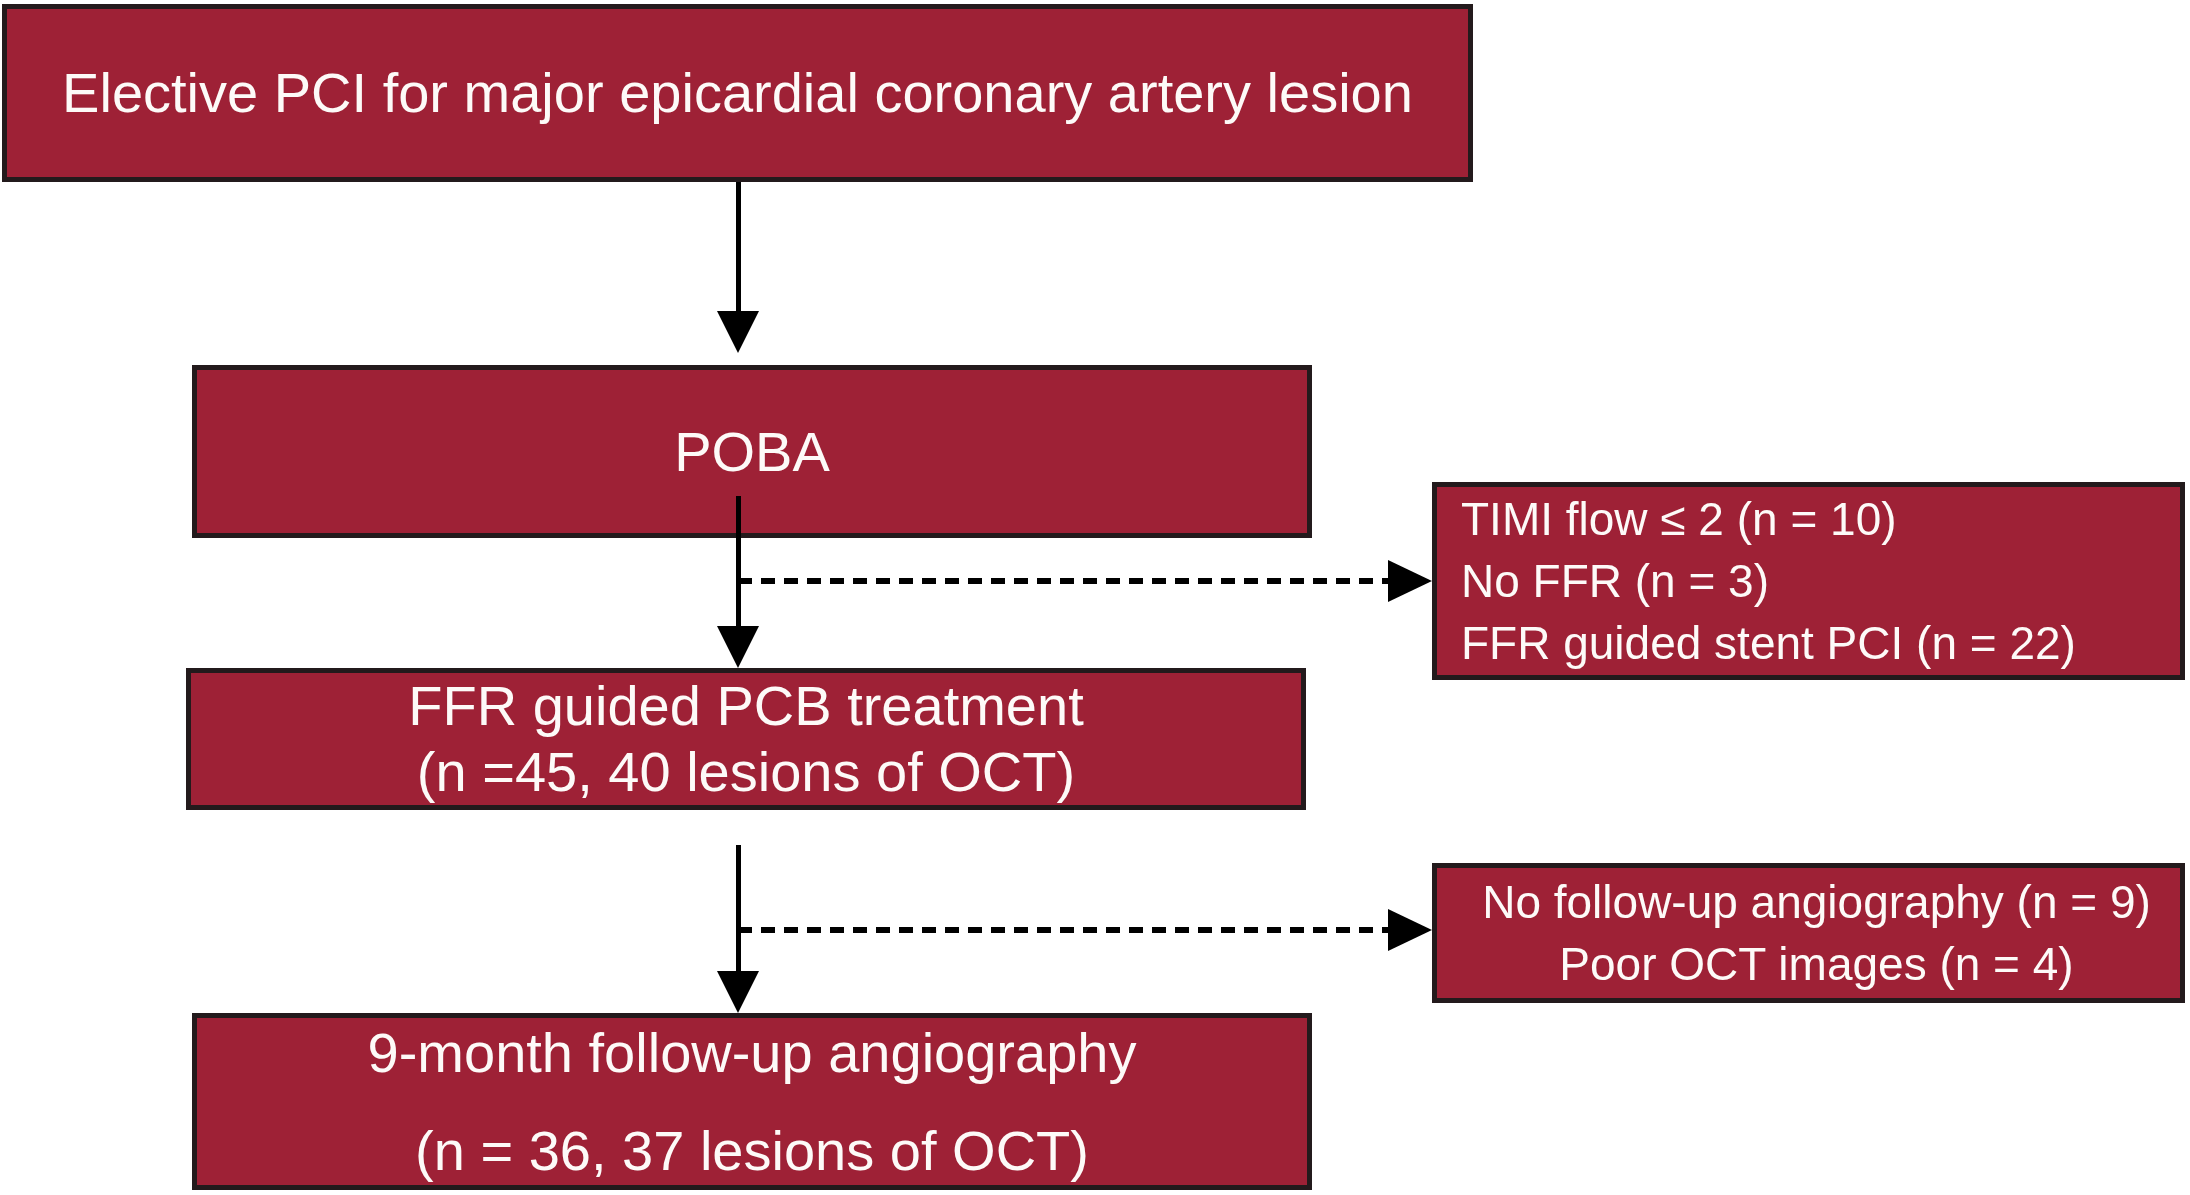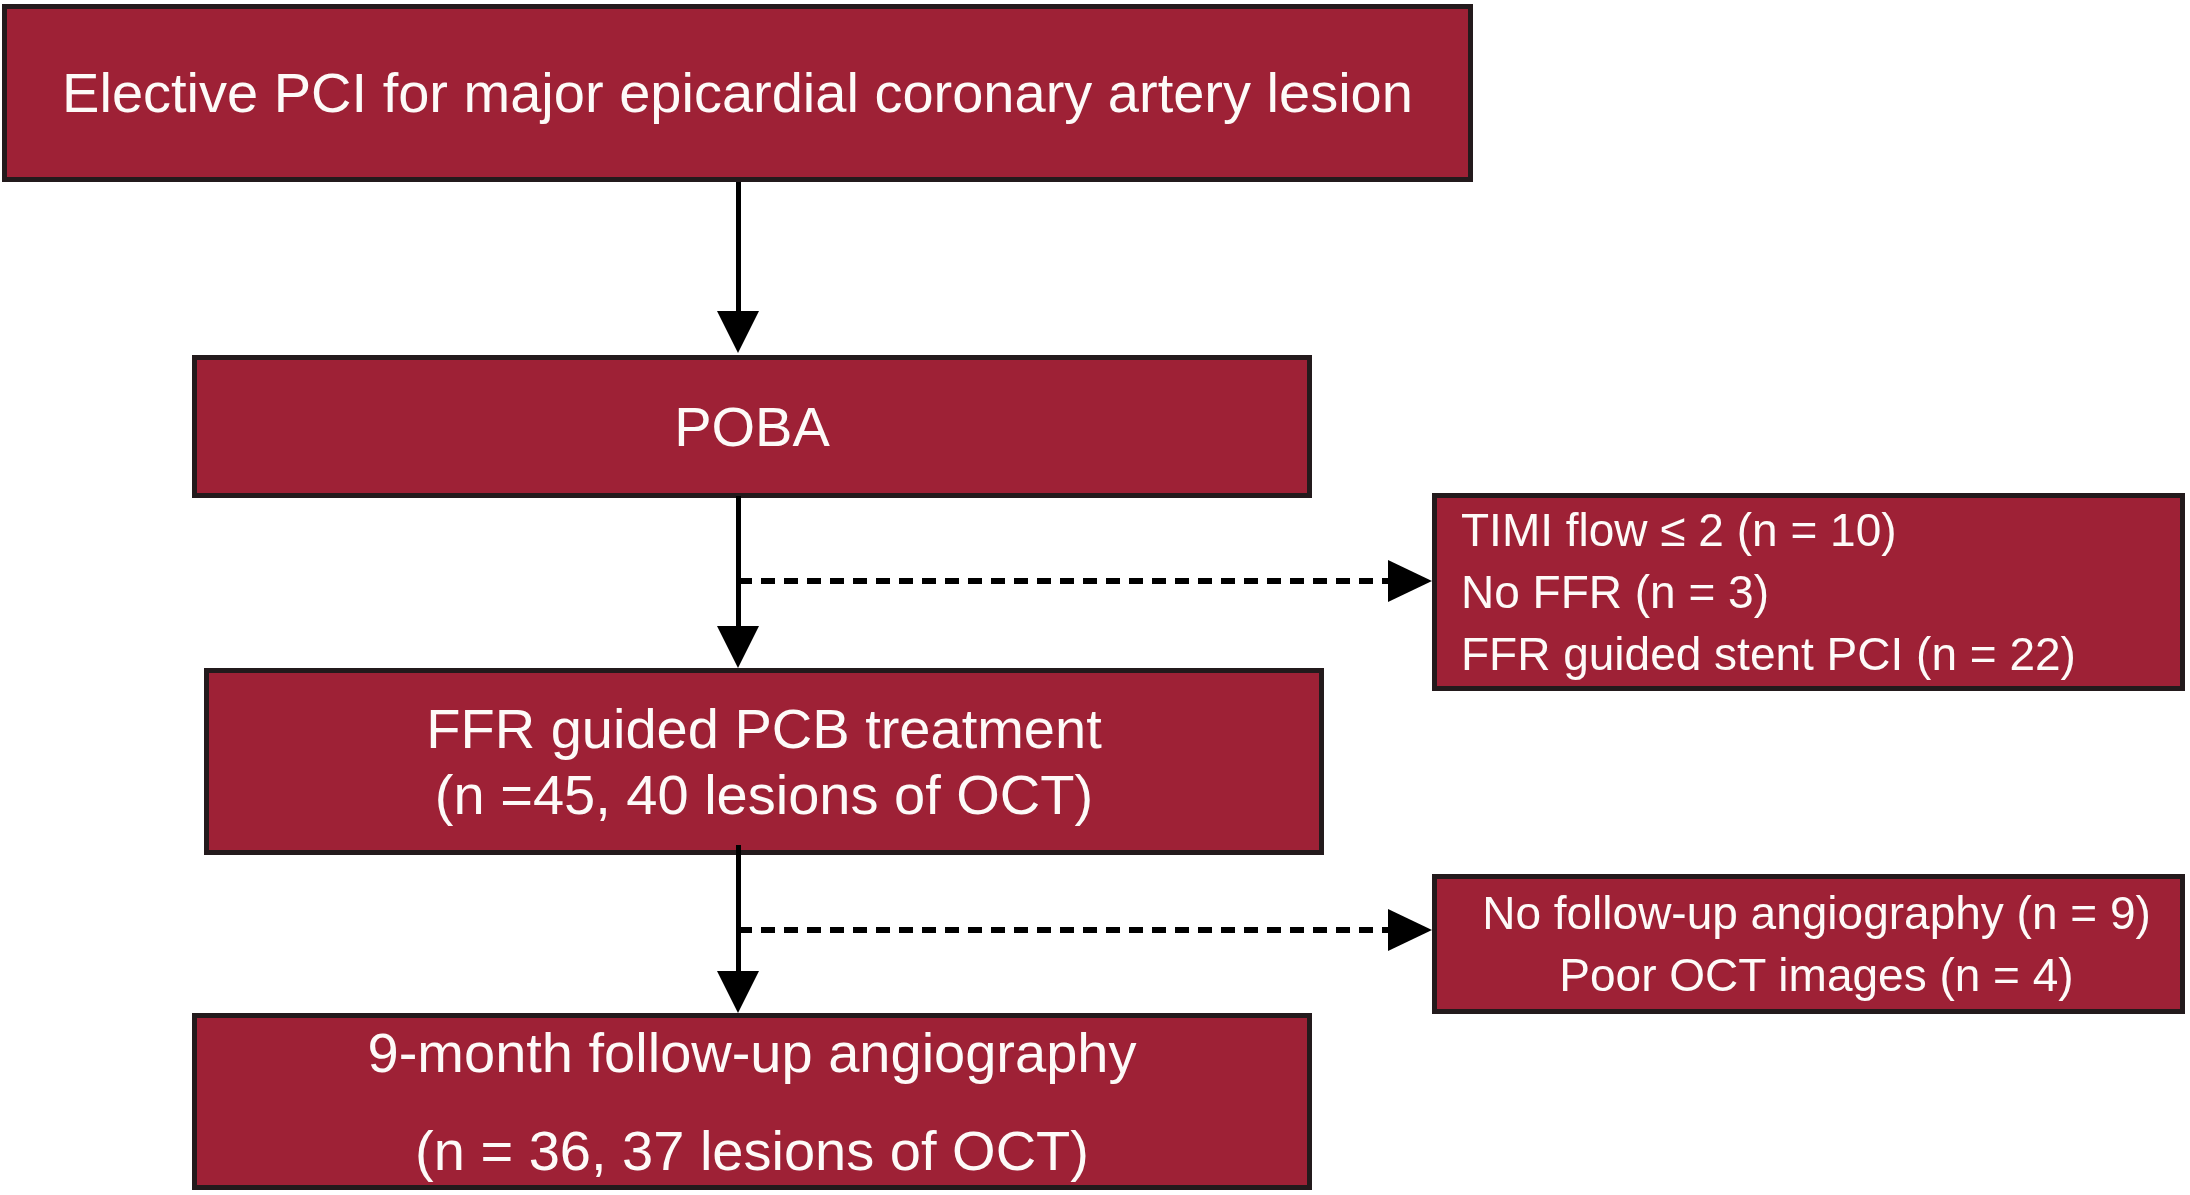--- a/index.html
+++ b/index.html
@@ -31,21 +31,20 @@
     font-size: 56px;
     line-height: 66px;
   }
   .side-box {
     align-items: flex-start;
     text-align: left;
     font-size: 46px;
     line-height: 62px;
     padding-left: 24px;
     padding-right: 8px;
-    margin-top: 11px;
   }
   .vline {
     position: absolute;
     width: 5px;
     background: var(--arrow-color, #000000);
   }
   .arrow-head-down {
     position: absolute;
     width: 0;
     height: 0;
@@ -76,37 +75,37 @@
 
 <div id="canvas">
 
   <div class="flow-box main-box" style="left:2px; top:4px; width:1471px; height:178px;">
     <div>Elective PCI for major epicardial coronary artery lesion</div>
   </div>
 
   <div class="vline" style="left:736px; top:182px; height:136px;"></div>
   <div class="arrow-head-down" style="left:717px; top:311px;"></div>
 
-  <div class="flow-box main-box" style="left:192px; top:355px; width:1120px; height:143px;">
+  <div class="flow-box main-box" style="left:192px; top:365px; width:1120px; height:173px;">
     <div>POBA</div>
   </div>
 
   <div class="vline" style="left:736px; top:496px; height:136px;"></div>
   <div class="arrow-head-down" style="left:717px; top:626px;"></div>
 
   <div class="dash-line" style="left:738px; top:578px; width:654px;"></div>
   <div class="arrow-head-right" style="left:1388px; top:560px;"></div>
 
   <div class="flow-box side-box" style="left:1432px; top:482px; width:753px; height:198px;">
     <div>TIMI flow ≤ 2 (n = 10)</div>
     <div>No FFR (n = 3)</div>
     <div>FFR guided stent PCI (n = 22)</div>
   </div>
 
-  <div class="flow-box main-box" style="left:204px; top:668px; width:1120px; height:187px;">
+  <div class="flow-box main-box" style="left:186px; top:668px; width:1120px; height:142px;">
     <div>FFR guided PCB treatment</div>
     <div>(n =45, 40 lesions of OCT)</div>
   </div>
 
   <div class="vline" style="left:736px; top:845px; height:132px;"></div>
   <div class="arrow-head-down" style="left:717px; top:971px;"></div>
 
   <div class="dash-line" style="left:738px; top:927px; width:654px;"></div>
   <div class="arrow-head-right" style="left:1388px; top:909px;"></div>
 

